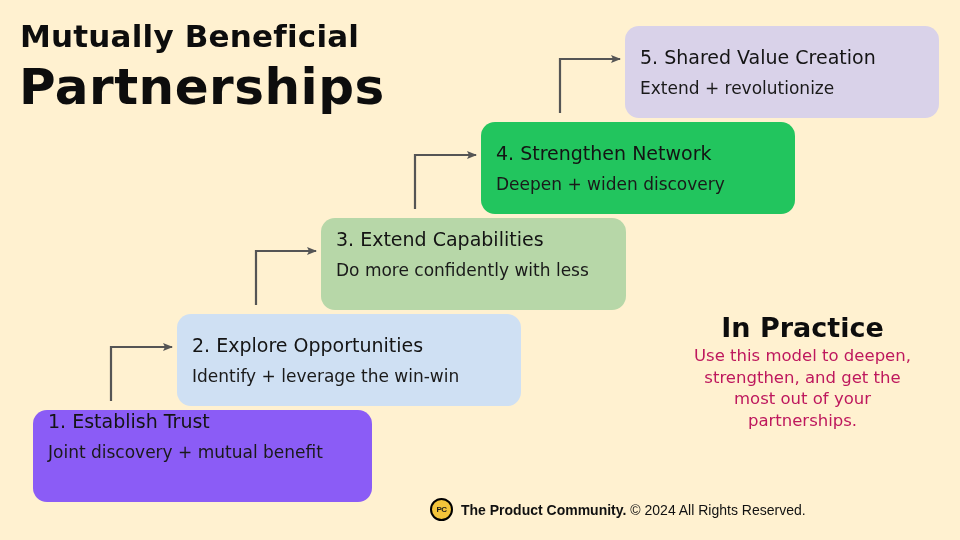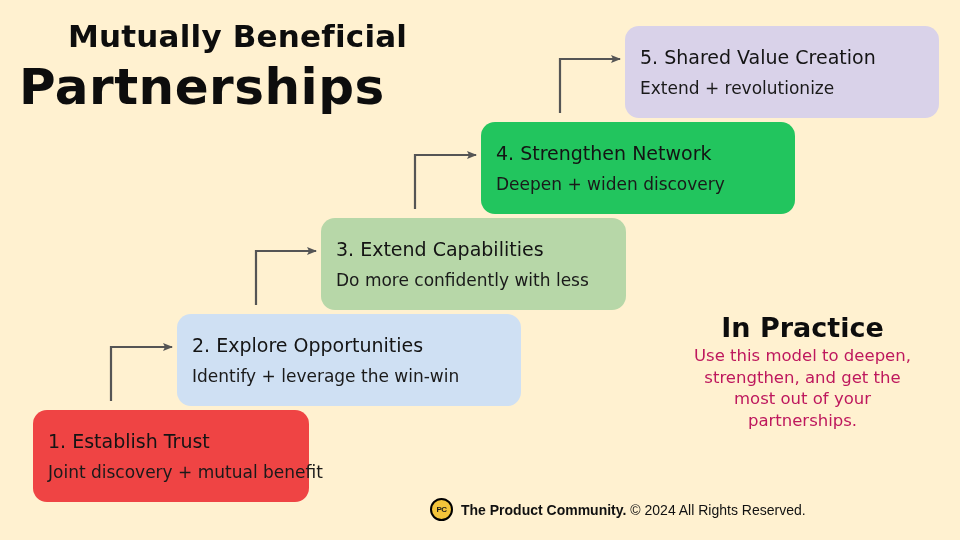--- a/index.html
+++ b/index.html
@@ -1,18 +1,18 @@
 <!DOCTYPE html>
 <html><head>
 <meta charset="utf-8">
 <style>
   * { box-sizing: border-box; margin: 0; padding: 0; }
   html, body { width: 960px; height: 540px; overflow: hidden; }
   body { background: #fff1d0; font-family: "DejaVu Sans", sans-serif; position: relative; color: #111; }
-  .title1 { position: absolute; left: 20px; top: 18px; font-size: 31px; font-weight: bold; letter-spacing: 0.2px; color: #0d0d0d; margin-left: 48px; }
+  .title1 { position: absolute; left: 20px; top: 18px; font-size: 31px; font-weight: bold; letter-spacing: 0.2px; color: #0d0d0d; }
   .title2 { position: absolute; left: 19px; top: 58px; font-size: 50px; font-weight: bold; letter-spacing: 0.5px; color: #0d0d0d; }
   .step { position: absolute; border-radius: 14px; padding: 0 15px; }
   .step .h { font-size: 19px; font-weight: normal; color: #141414; white-space: nowrap; }
   .step .s { font-size: 17px; color: #1a1a1a; margin-top: 10px; white-space: nowrap; }
   svg.arrows { position: absolute; left: 0; top: 0; width: 960px; height: 540px; pointer-events: none; }
   .practice { position: absolute; left: 690px; top: 312px; width: 225px; text-align: center; }
   .practice .ph { font-size: 27px; font-weight: bold; color: #0d0d0d; }
   .practice .pb { font-size: 16.5px; line-height: 21.5px; color: #be185d; margin-top: 2px; }
   .footer { position: absolute; left: 430px; top: 498px; display: flex; align-items: center; gap: 8px; }
   .logo { width: 23px; height: 23px; border-radius: 50%; background: #f3c43a; border: 2px solid #000000; display: flex; align-items: center; justify-content: center; font-family: "Liberation Sans", sans-serif; font-size: 8px; font-weight: bold; color: #1a1a1a; letter-spacing: -0.5px; }
@@ -32,31 +32,31 @@
     </marker>
   </defs>
   <g fill="none" stroke="#555" stroke-width="2.2">
     <path d="M111,401 L111,347 L172,347" marker-end="url(#ah)"></path>
     <path d="M256,305 L256,251 L316,251" marker-end="url(#ah)"></path>
     <path d="M415,209 L415,155 L476,155" marker-end="url(#ah)"></path>
     <path d="M560,113 L560,59 L620,59" marker-end="url(#ah)"></path>
   </g>
 </svg>
 
-<div class="step" style="left:33px; top:410px; width:276px; height:92px; background:#ef4444; padding-top:20px;">
+<div class="step" style="left:33px; top:410px; width:339px; height:92px; background:#8b5cf6; ">
   <div class="h">1. Establish Trust</div>
   <div class="s">Joint discovery + mutual benefit</div>
 </div>
 
 <div class="step" style="left:177px; top:314px; width:344px; height:92px; background:#cfe0f3; padding-top:20px;">
   <div class="h">2. Explore Opportunities</div>
   <div class="s">Identify + leverage the win-win</div>
 </div>
 
-<div class="step" style="left:321px; top:218px; width:305px; height:92px; background:#b7d7a8; padding-top:20px;">
+<div class="step" style="left:321px; top:218px; width:305px; height:92px; background:#b7d7a8; padding-top:10px;">
   <div class="h">3. Extend Capabilities</div>
   <div class="s">Do more confidently with less</div>
 </div>
 
 <div class="step" style="left:481px; top:122px; width:314px; height:92px; background:#22c55e; padding-top:20px;">
   <div class="h">4. Strengthen Network</div>
   <div class="s">Deepen + widen discovery</div>
 </div>
 
 <div class="step" style="left:625px; top:26px; width:314px; height:92px; background:#d9d2e9; padding-top:20px;">

